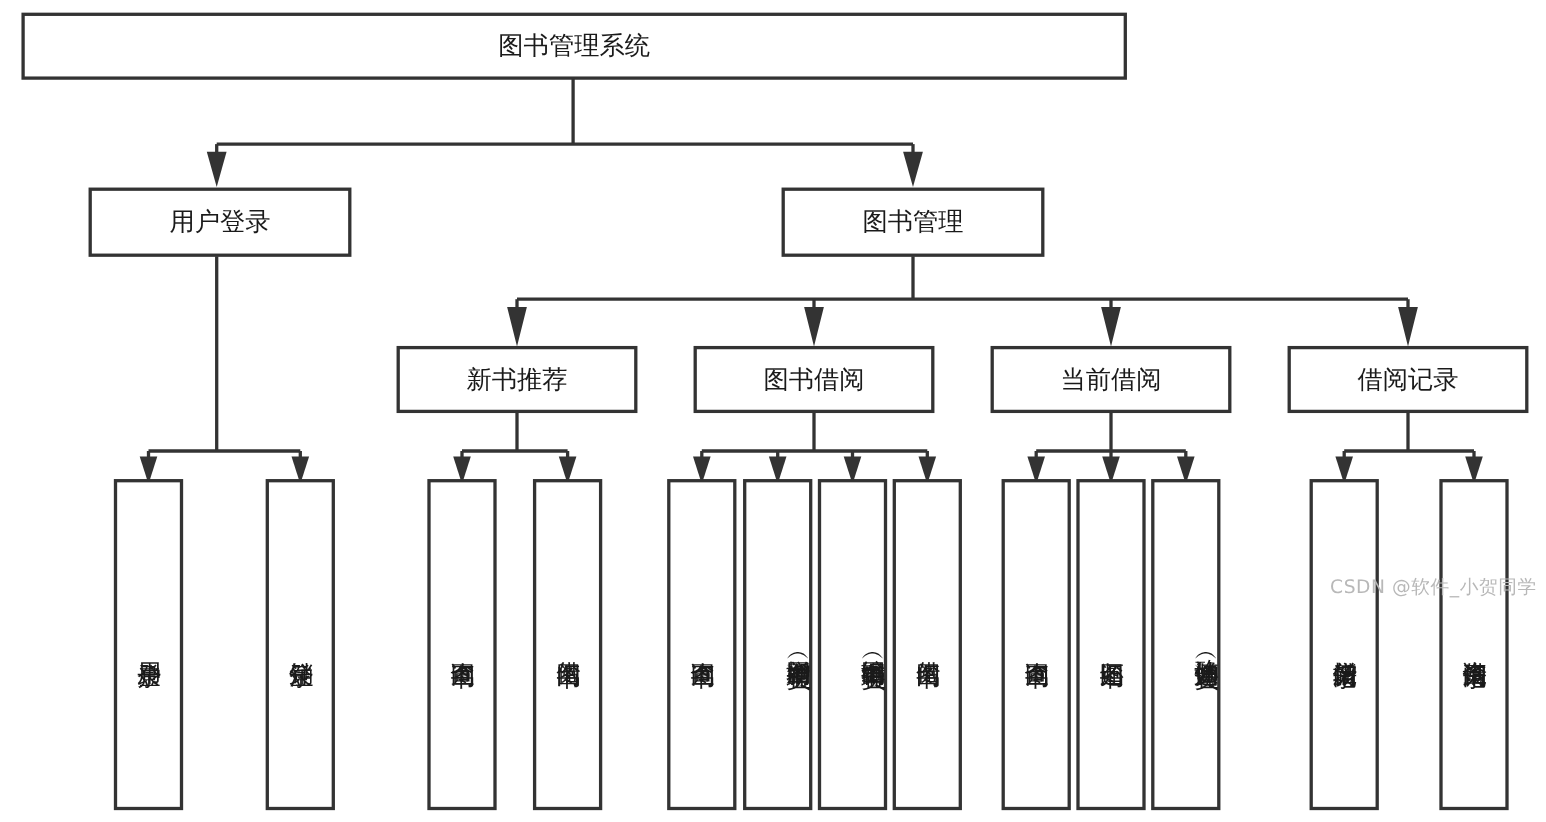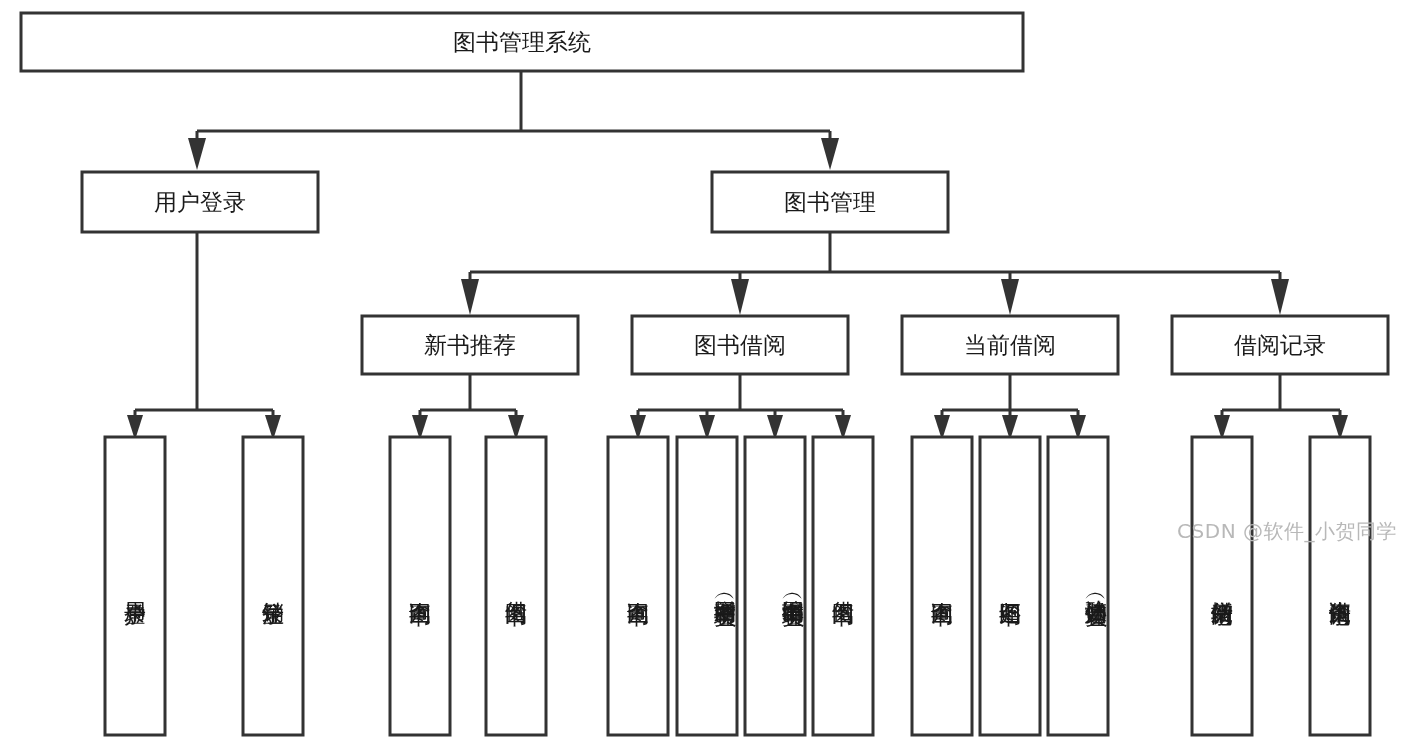--- a/index.html
+++ b/index.html
@@ -60,21 +60,21 @@
     letter-spacing: 1px;
     color: #1a1a1a;
     white-space: nowrap;
     pointer-events: none;
   }
   .watermark {
     position: absolute;
     right: 8px;
     bottom: 4px;
     font-family: "DejaVu Sans", "Liberation Sans", sans-serif;
-    font-size: 20px;
+    font-size: 17px;
     color: #b8b8b8;
     letter-spacing: 0.5px;
     white-space: nowrap;
   }
 </style>
 </head>
 <body>
 
 <div id="diagram-root">
 

